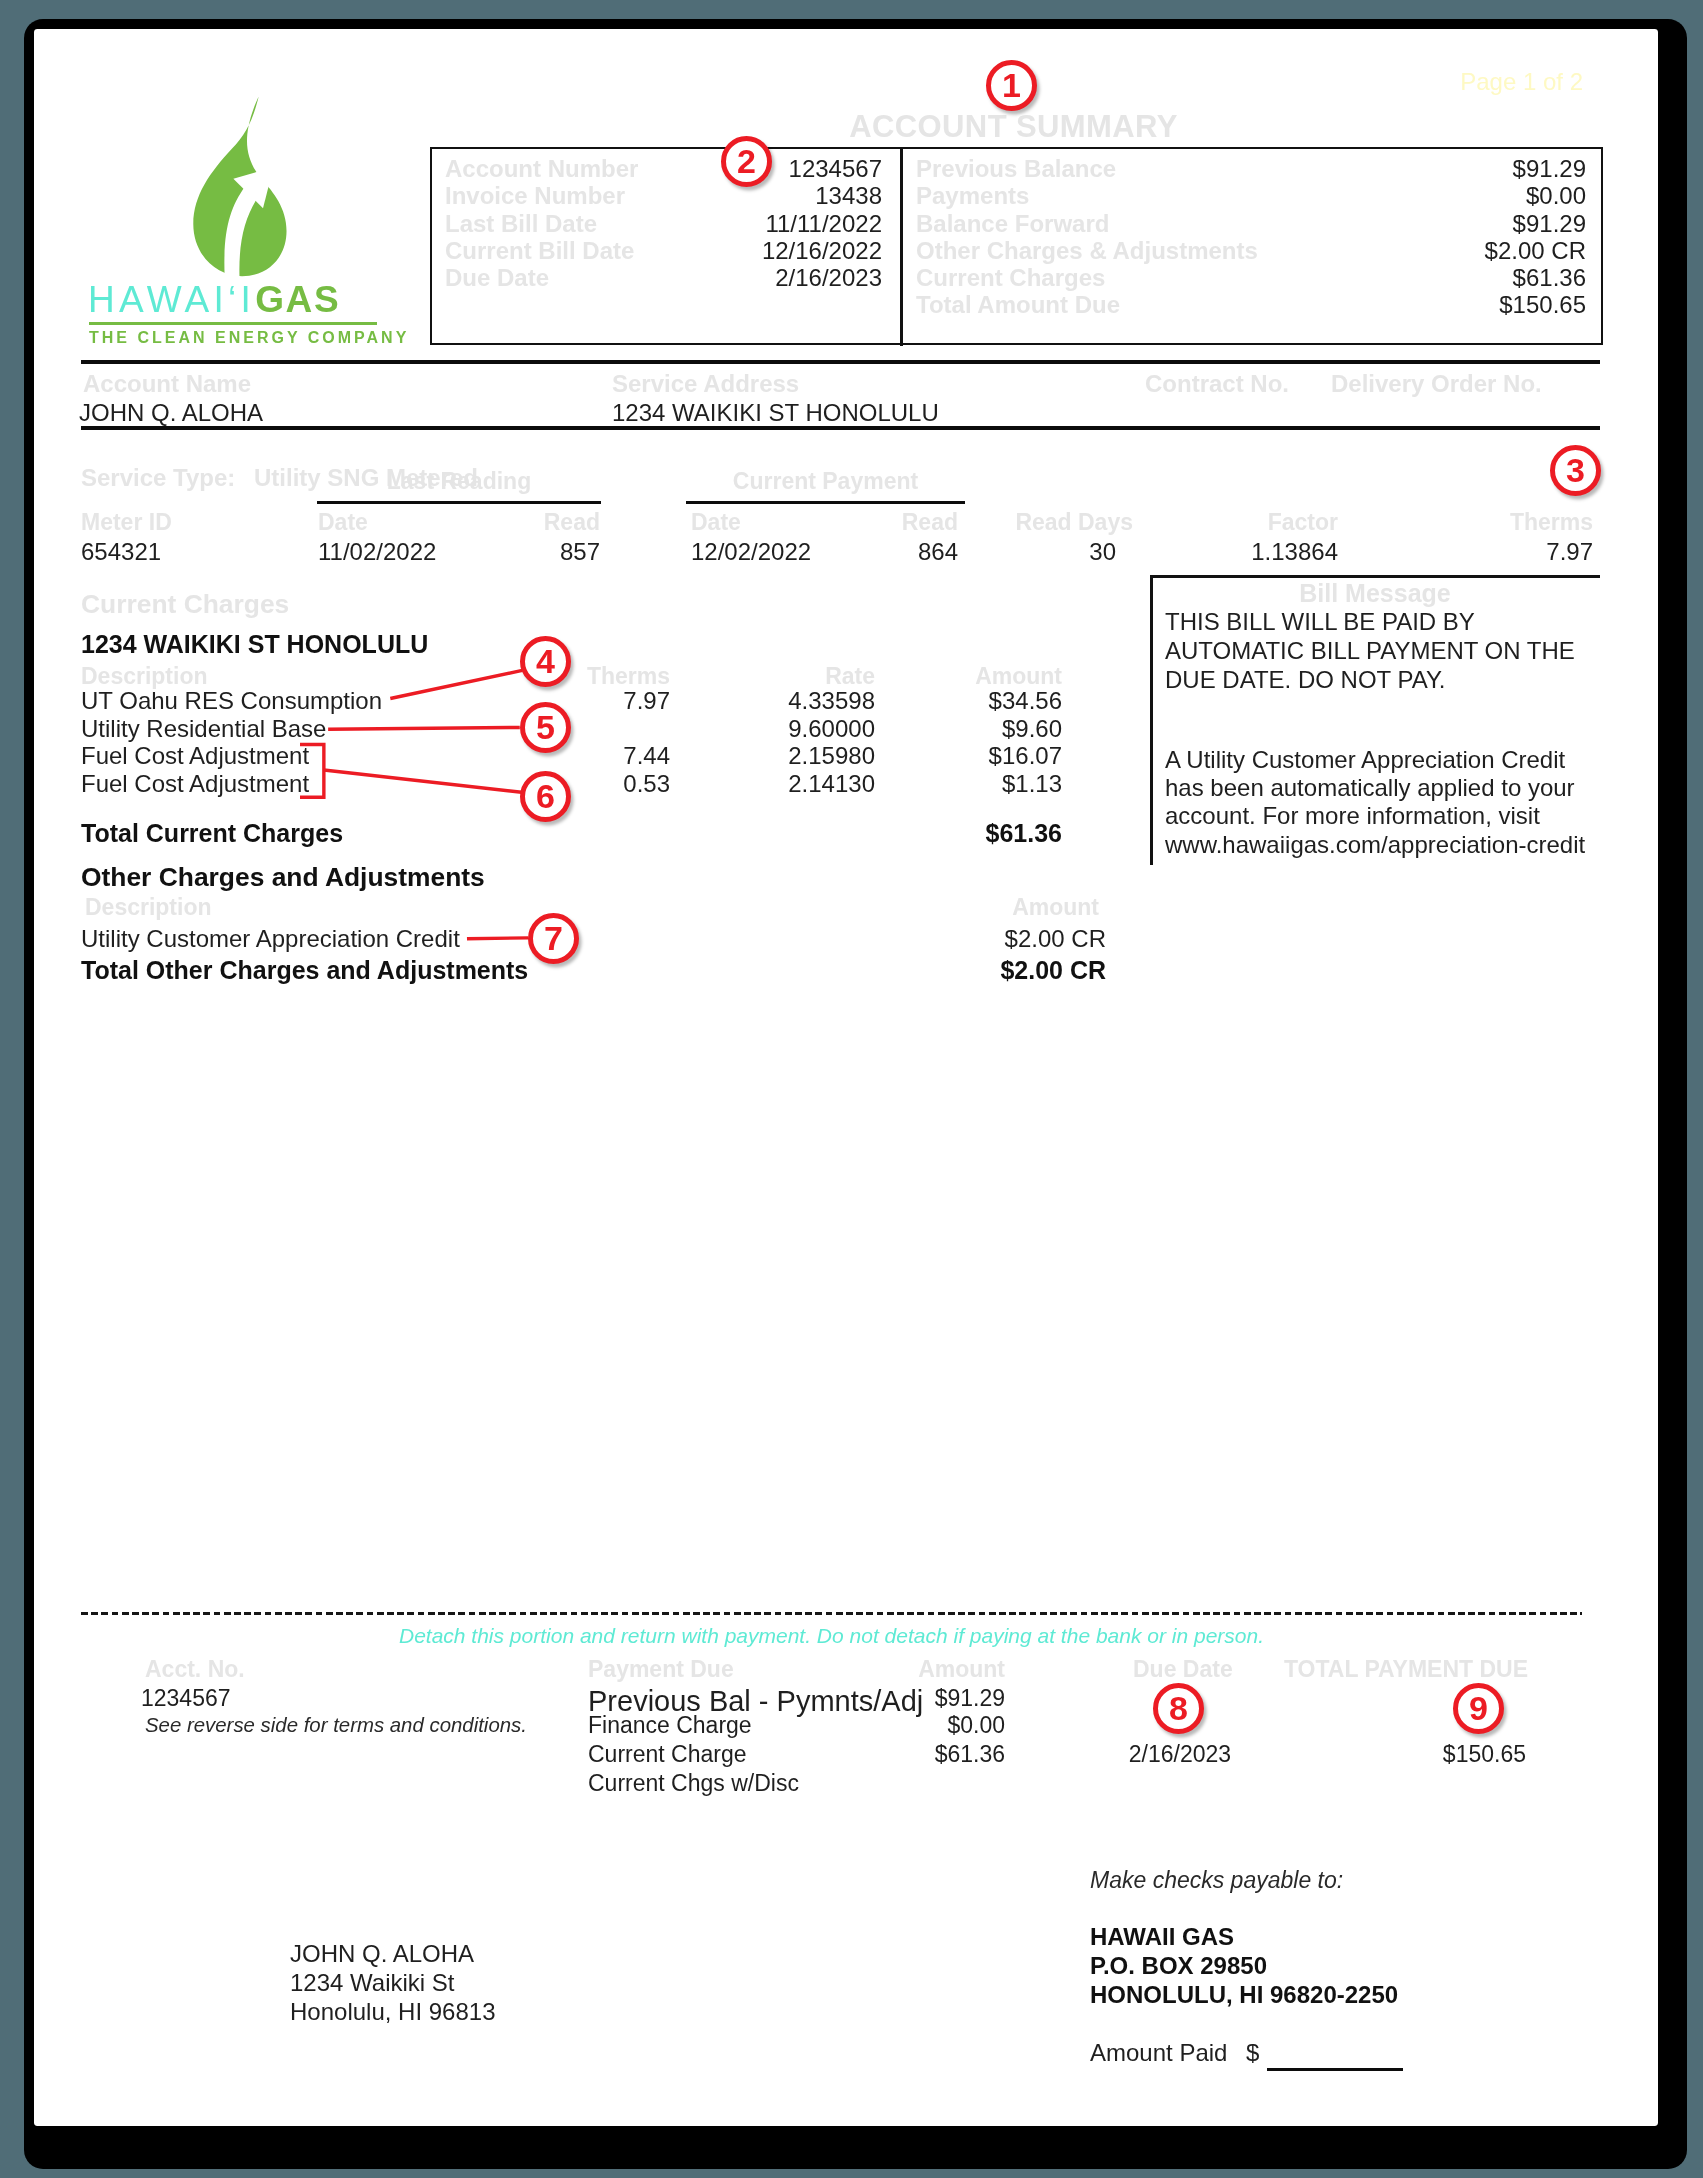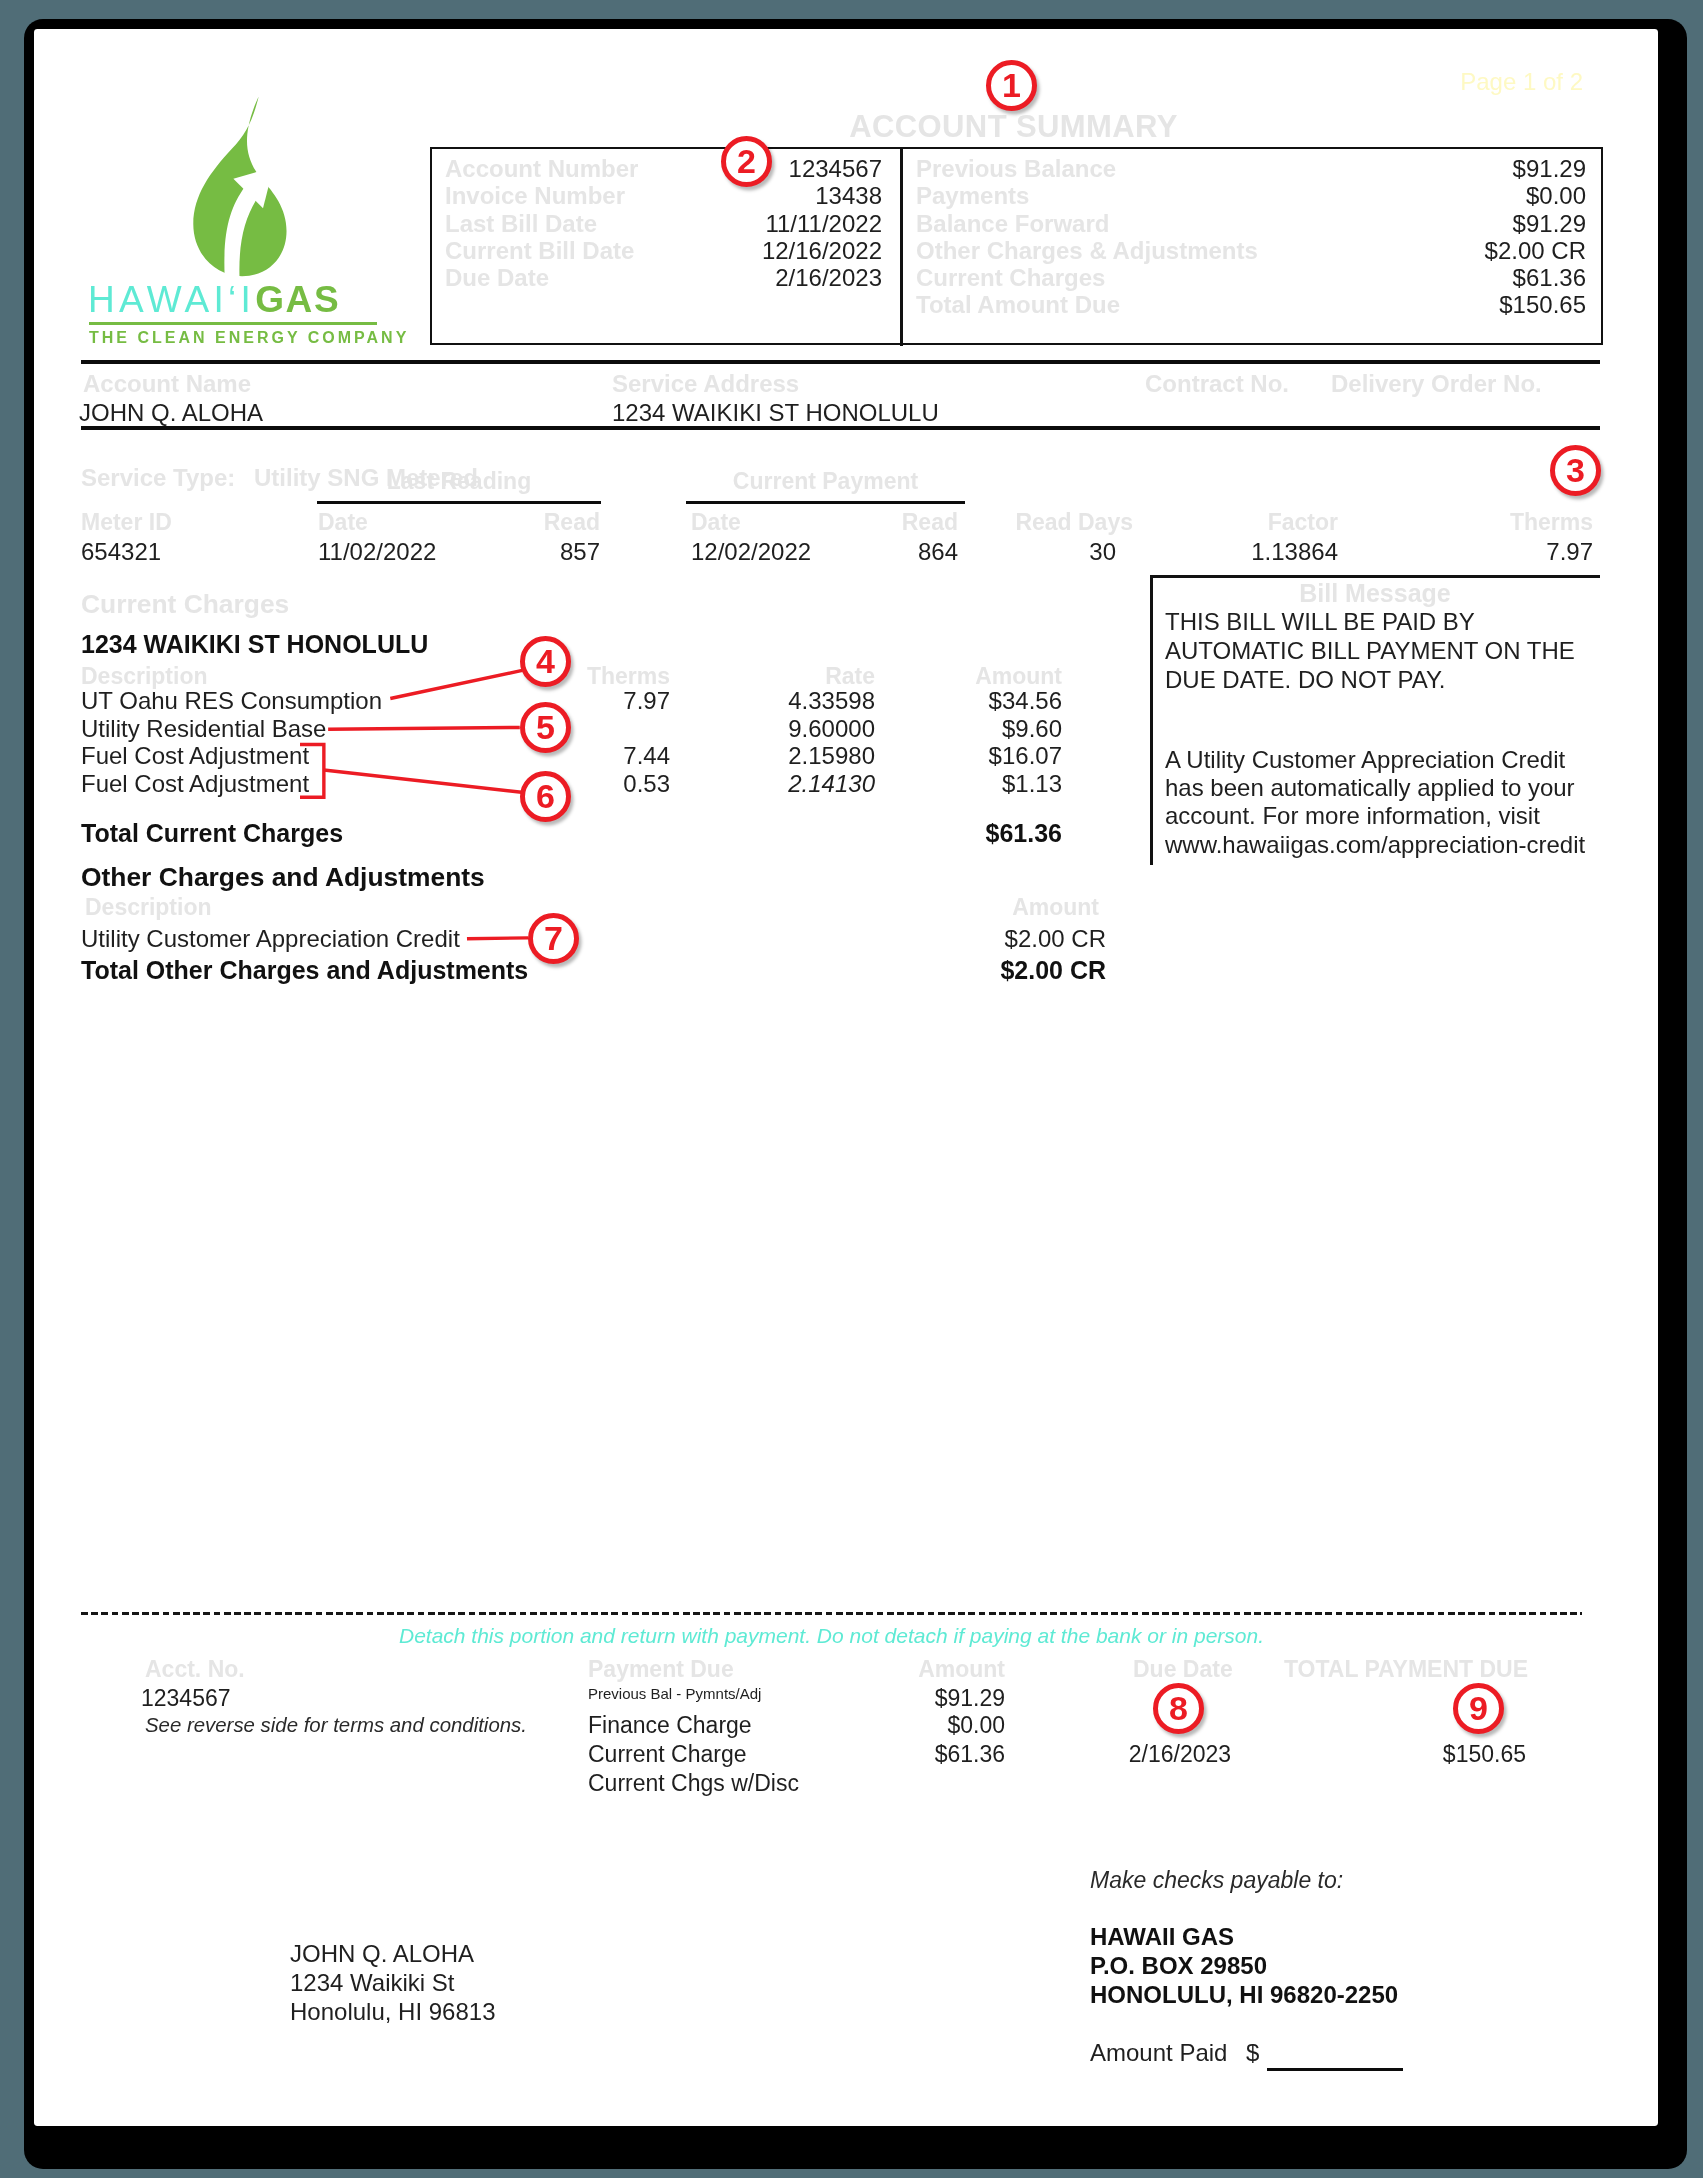--- a/index.html
+++ b/index.html
@@ -140,21 +140,21 @@
   <div class="t r" style="left:750px;top:715px;width:125px;">9.60000</div>
   <div class="t r" style="left:937px;top:715px;width:125px;">$9.60</div>
 
   <div class="t" style="left:81px;top:742px;">Fuel Cost Adjustment</div>
   <div class="t r" style="left:545px;top:742px;width:125px;">7.44</div>
   <div class="t r" style="left:750px;top:742px;width:125px;">2.15980</div>
   <div class="t r" style="left:937px;top:742px;width:125px;">$16.07</div>
 
   <div class="t" style="left:81px;top:770px;">Fuel Cost Adjustment</div>
   <div class="t r" style="left:545px;top:770px;width:125px;">0.53</div>
-  <div class="t r" style="left:750px;top:770px;width:125px;font-style:italic;">2.14130</div>
+  <div class="t r" style="left:750px;top:770px;width:125px;">2.14130</div>
   <div class="t r" style="left:937px;top:770px;width:125px;">$1.13</div>
 
   <div class="t hd" style="left:81px;top:819px;font-size:25px;color:#111;">Total Current Charges</div>
   <div class="t hd r" style="left:937px;top:819px;width:125px;font-size:25px;color:#111;">$61.36</div>
 
   <div class="t hd" style="left:81px;top:862px;font-size:26.4px;color:#111;">Other Charges and Adjustments</div>
   <div class="t hd" style="left:85px;top:894px;font-size:23px;">Description</div>
   <div class="t hd r" style="left:971px;top:894px;width:128px;font-size:23px;">Amount</div>
   <div class="t" style="left:81px;top:925px;">Utility Customer Appreciation Credit</div>
   <div class="t r" style="left:980px;top:925px;width:126px;">$2.00 CR</div>
@@ -166,21 +166,21 @@
 
   <div class="t hd" style="left:145px;top:1656px;font-size:23px;">Acct. No.</div>
   <div class="t hd" style="left:588px;top:1656px;font-size:23px;">Payment Due</div>
   <div class="t hd r" style="left:877px;top:1656px;width:128px;font-size:23px;">Amount</div>
   <div class="t hd r" style="left:1133px;top:1656px;width:99px;font-size:23px;">Due Date</div>
   <div class="t hd c" style="left:1278px;top:1656px;width:256px;font-size:23px;">TOTAL PAYMENT DUE</div>
 
   <div class="t" style="left:141px;top:1685px;font-size:23px;">1234567</div>
   <div class="t i" style="left:145px;top:1714px;font-size:20.4px;color:#2a2a2a;">See reverse side for terms and conditions.</div>
 
-  <div class="t" style="left:588px;top:1685px;font-size:15px;">Previous Bal - Pymnts/Adj</div>
+  <div class="t" style="left:588px;top:1685px;font-size:29px;">Previous Bal - Pymnts/Adj</div>
   <div class="t r" style="left:877px;top:1685px;width:128px;font-size:23px;">$91.29</div>
   <div class="t" style="left:588px;top:1712px;font-size:23px;">Finance Charge</div>
   <div class="t r" style="left:877px;top:1712px;width:128px;font-size:23px;">$0.00</div>
   <div class="t" style="left:588px;top:1741px;font-size:23px;">Current Charge</div>
   <div class="t r" style="left:877px;top:1741px;width:128px;font-size:23px;">$61.36</div>
   <div class="t" style="left:588px;top:1770px;font-size:23px;">Current Chgs w/Disc</div>
 
   <div class="t c" style="left:1116px;top:1741px;width:128px;font-size:23px;">2/16/2023</div>
   <div class="t r" style="left:1397px;top:1741px;width:129px;font-size:23px;">$150.65</div>
 

